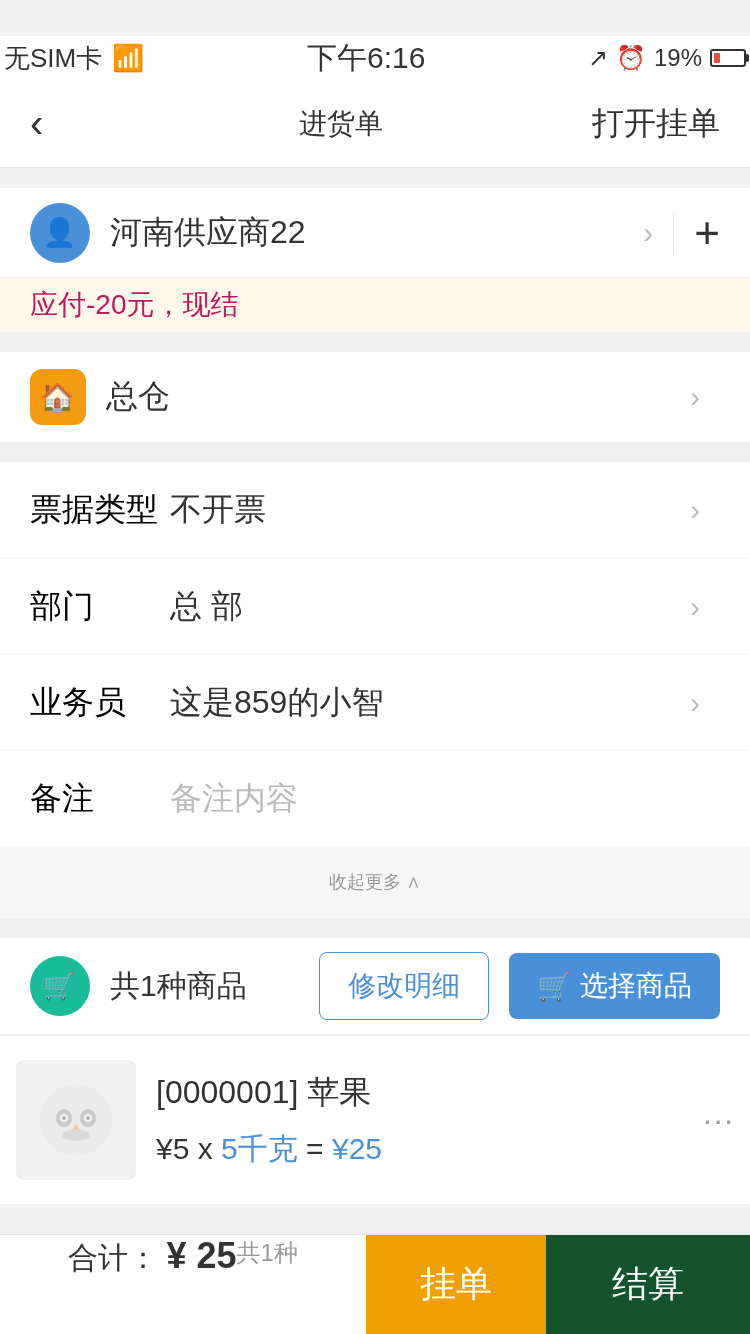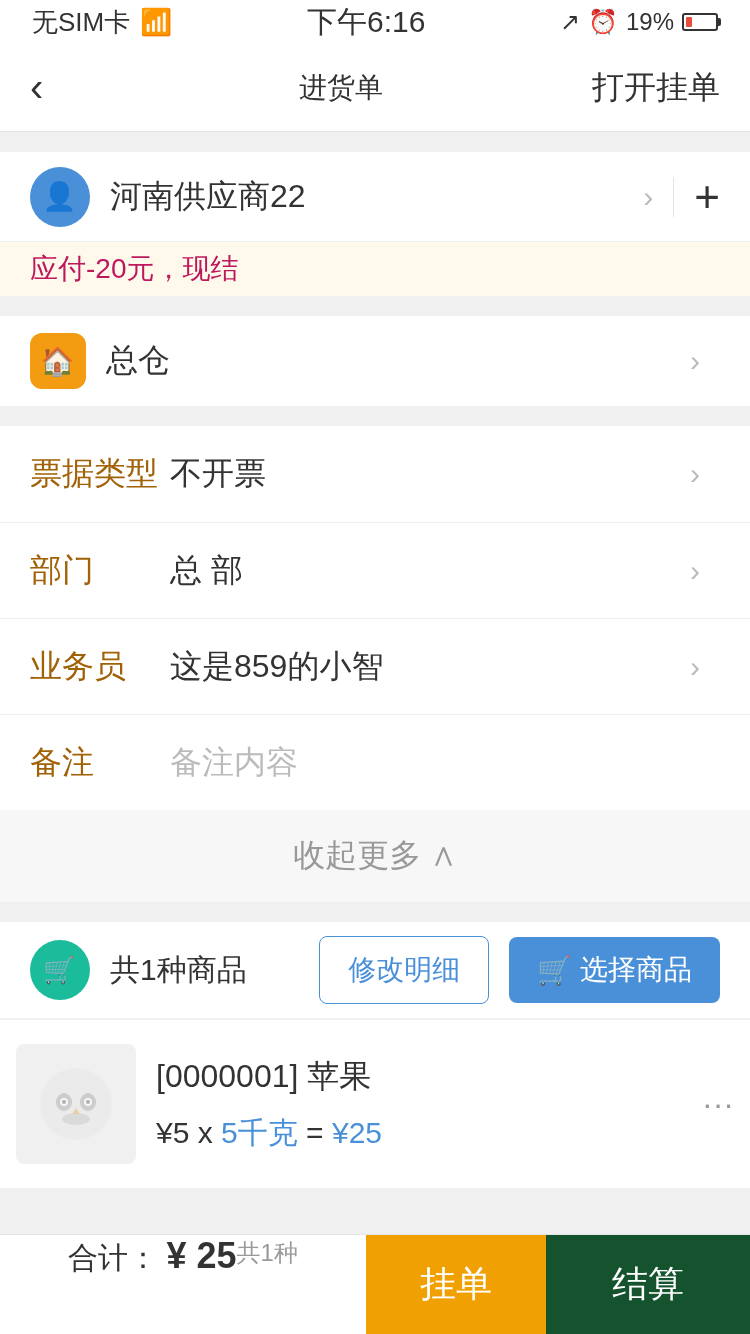--- a/index.html
+++ b/index.html
@@ -13,23 +13,24 @@
       color: #333;
     }
 
     
     .status-bar {
       background: #fff;
       height: 44px;
       display: flex;
       align-items: center;
       justify-content: space-between;
-      padding: 0 32px;
+      padding: 0 4px;
       font-size: 26px;
       color: #333;
+      margin-top: 36px;
     }
     .status-left { display: flex; align-items: center; gap: 10px; }
     .status-center { font-size: 30px; font-weight: 500; }
     .status-right { display: flex; align-items: center; gap: 8px; font-size: 24px; }
     .battery-icon {
       display: inline-flex; align-items: center;
       border: 2px solid #333; border-radius: 3px;
       width: 36px; height: 18px; padding: 2px; position: relative;
     }
     .battery-icon::after {
@@ -154,41 +155,41 @@
     
     .form-row {
       display: flex;
       align-items: center;
       padding: 0 30px;
       height: 96px;
       border-top: 1px solid #f0f0f0;
     }
     .form-label {
       font-size: 32px;
-      color: #a16207;
+      color: #000000;
       width: 140px;
       flex-shrink: 0;
     }
     .form-value {
       flex: 1;
       font-size: 32px;
       color: #333;
     }
     .form-value.placeholder {
       color: #bbb;
     }
 
     
     .collapse-row {
       background: #f7f7f7;
       display: flex;
       align-items: center;
       justify-content: center;
       padding: 24px 0;
-      font-size: 32px;
+      font-size: 18px;
       color: #999;
       cursor: pointer;
       gap: 8px;
     }
 
     
     .product-header {
       display: flex;
       align-items: center;
       padding: 0 30px;

